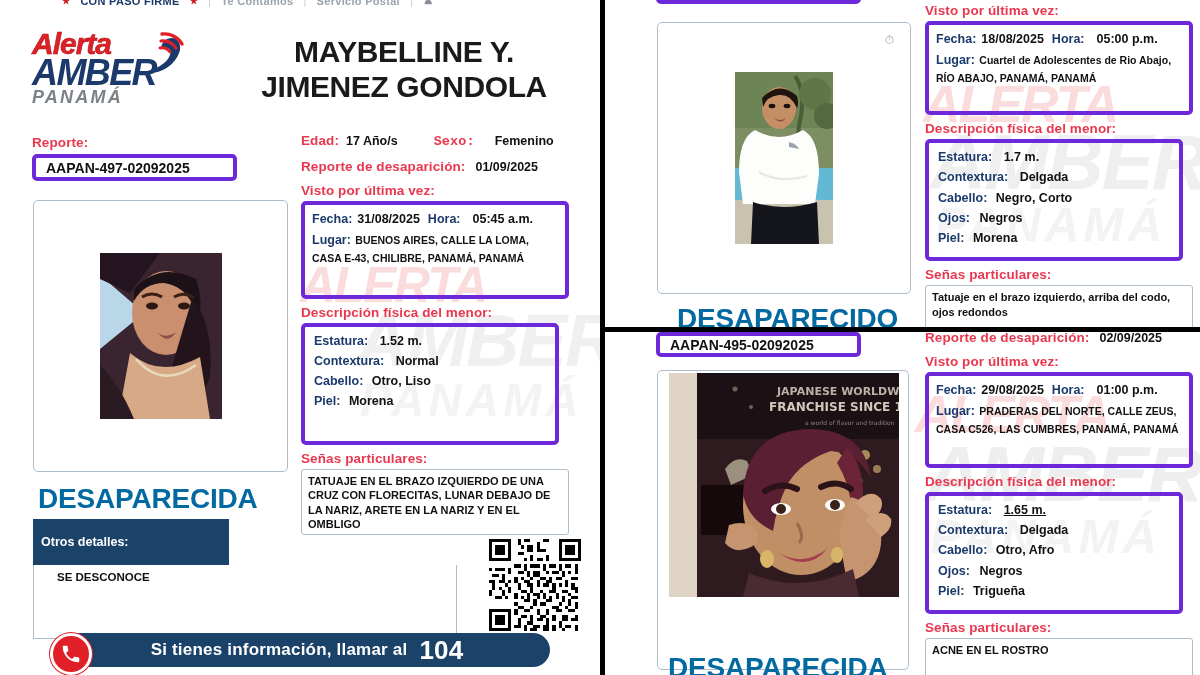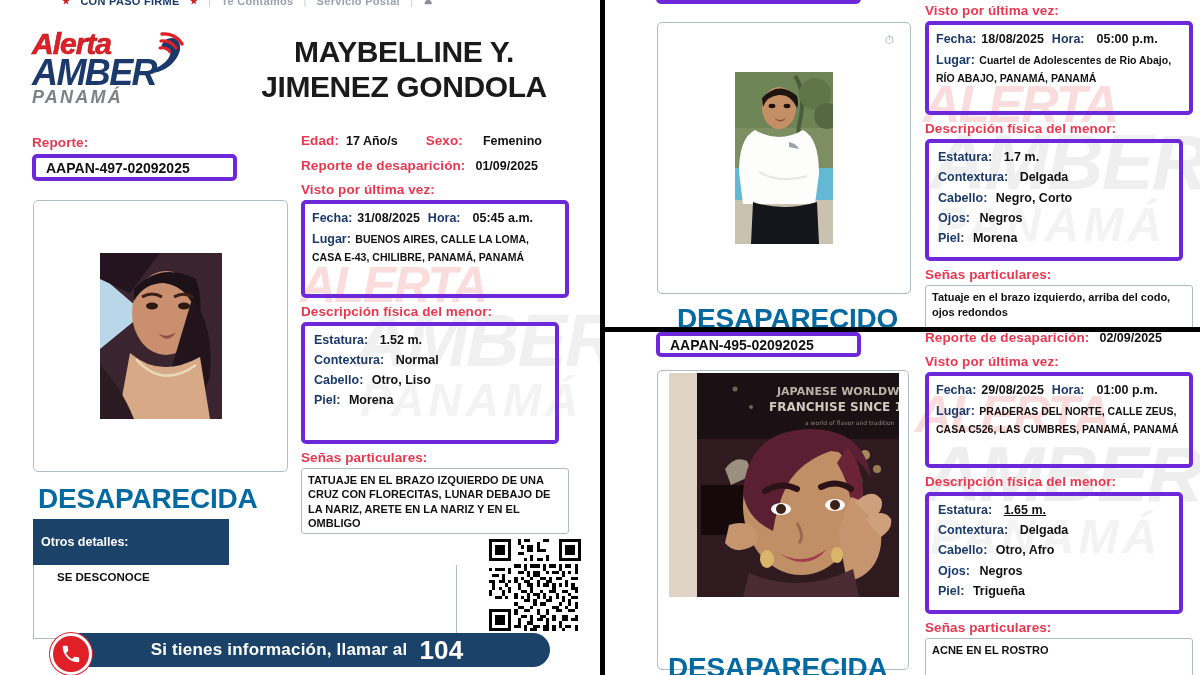--- a/index.html
+++ b/index.html
@@ -368,21 +368,21 @@
           <path d="M6.6 10.8c1.4 2.8 3.8 5.2 6.6 6.6l2.2-2.2c.3-.3.7-.4 1-.2 1.2.4 2.4.6 3.6.6.6 0 1 .4 1 1V20c0 .6-.4 1-1 1C10.6 21 3 13.4 3 4c0-.6.4-1 1-1h3.5c.6 0 1 .4 1 1 0 1.3.2 2.5.6 3.6.1.4 0 .8-.2 1l-2.3 2.2z"></path>
         </svg>
       </div>
     </div>
 
     <div style="position:absolute;left:301px;top:122px;width:272px;">
 
       <div class="drow" style="display:flex;align-items:baseline;">
         <span class="red-label">Edad:</span>
         <span class="val" style="margin-left:7px;">17 Año/s</span>
-        <span class="red-label" style="margin-left:28px;">Sexo:</span>
+        <span class="red-label" style="margin-left:36px;font-family:Liberation Mono, monospace;">Sexo:</span>
         <span class="val" style="margin-left:20px;">Femenino</span>
       </div>
 
       <div class="drow" style="display:flex;align-items:baseline;margin-top:3px;">
         <span class="red-label">Reporte de desaparición:</span>
         <span class="val" style="margin-left:10px;">01/09/2025</span>
       </div>
 
       <div class="red-label" style="margin-top:5px;">Visto por última vez:</div>
       <div class="box" style="margin-top:3px;width:268px;height:98px;padding:5px 7px;">

